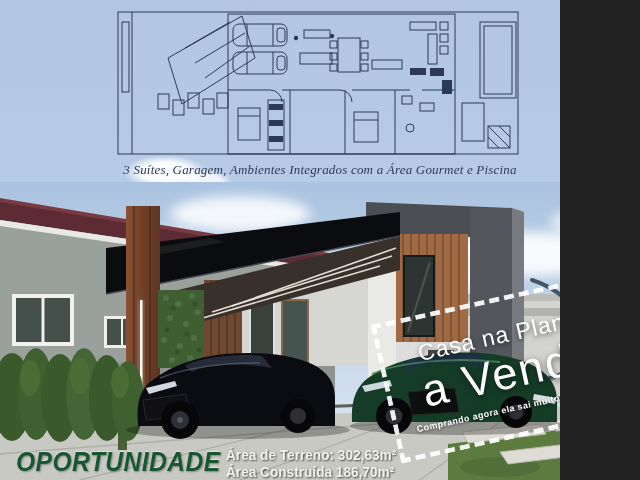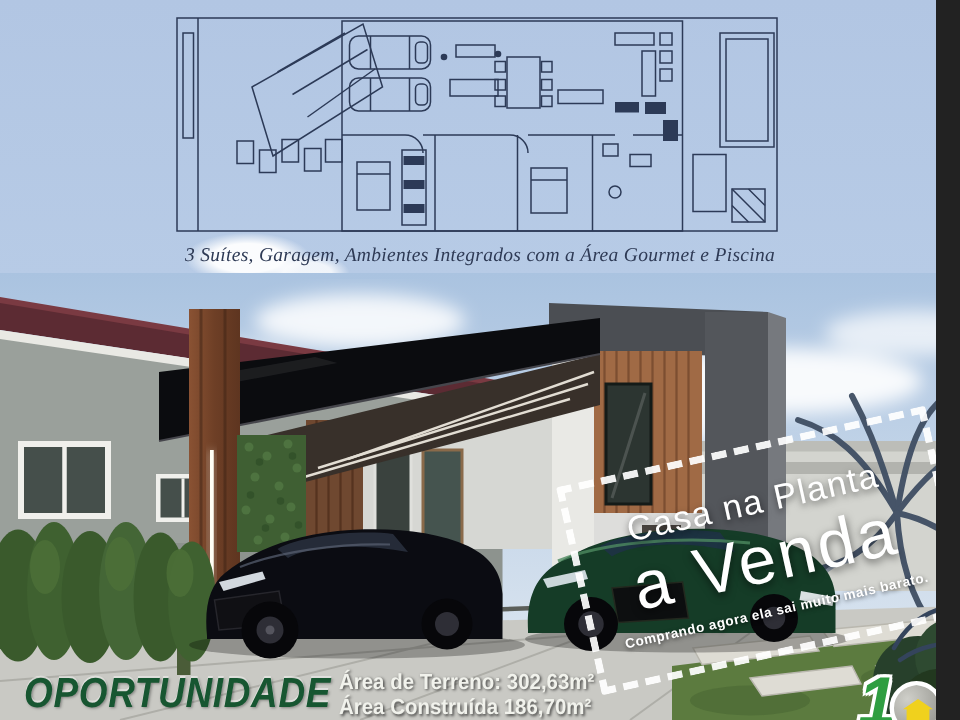--- a/index.html
+++ b/index.html
@@ -1,16 +1,16 @@
 <!DOCTYPE html>
 <html><head>
 <meta charset="utf-8">
 <style>
   html,body{margin:0;padding:0;background:#222;}
-  #ad{position:relative;width:624px;height:480px;overflow:hidden;
+  #ad{position:relative;width:560px;height:480px;overflow:hidden;
       font-family:"Liberation Sans",sans-serif;background:#b4c8e4;}
   
   .sky-top{position:absolute;left:0;top:0;width:640px;height:186px;
     background:
       radial-gradient(60px 24px at 165px 172px, rgba(255,255,255,.95) 0 40%, rgba(255,255,255,0) 70%),
       radial-gradient(40px 18px at 205px 182px, rgba(255,255,255,.8) 0 40%, rgba(255,255,255,0) 70%),
       linear-gradient(#b2c6e3,#b7cbe6);}
   .floorplan{position:absolute;left:110px;top:8px;}
   .plan-caption{position:absolute;left:0;top:162px;width:640px;text-align:center;
     font-family:"Liberation Serif",serif;font-style:italic;font-size:13px;

